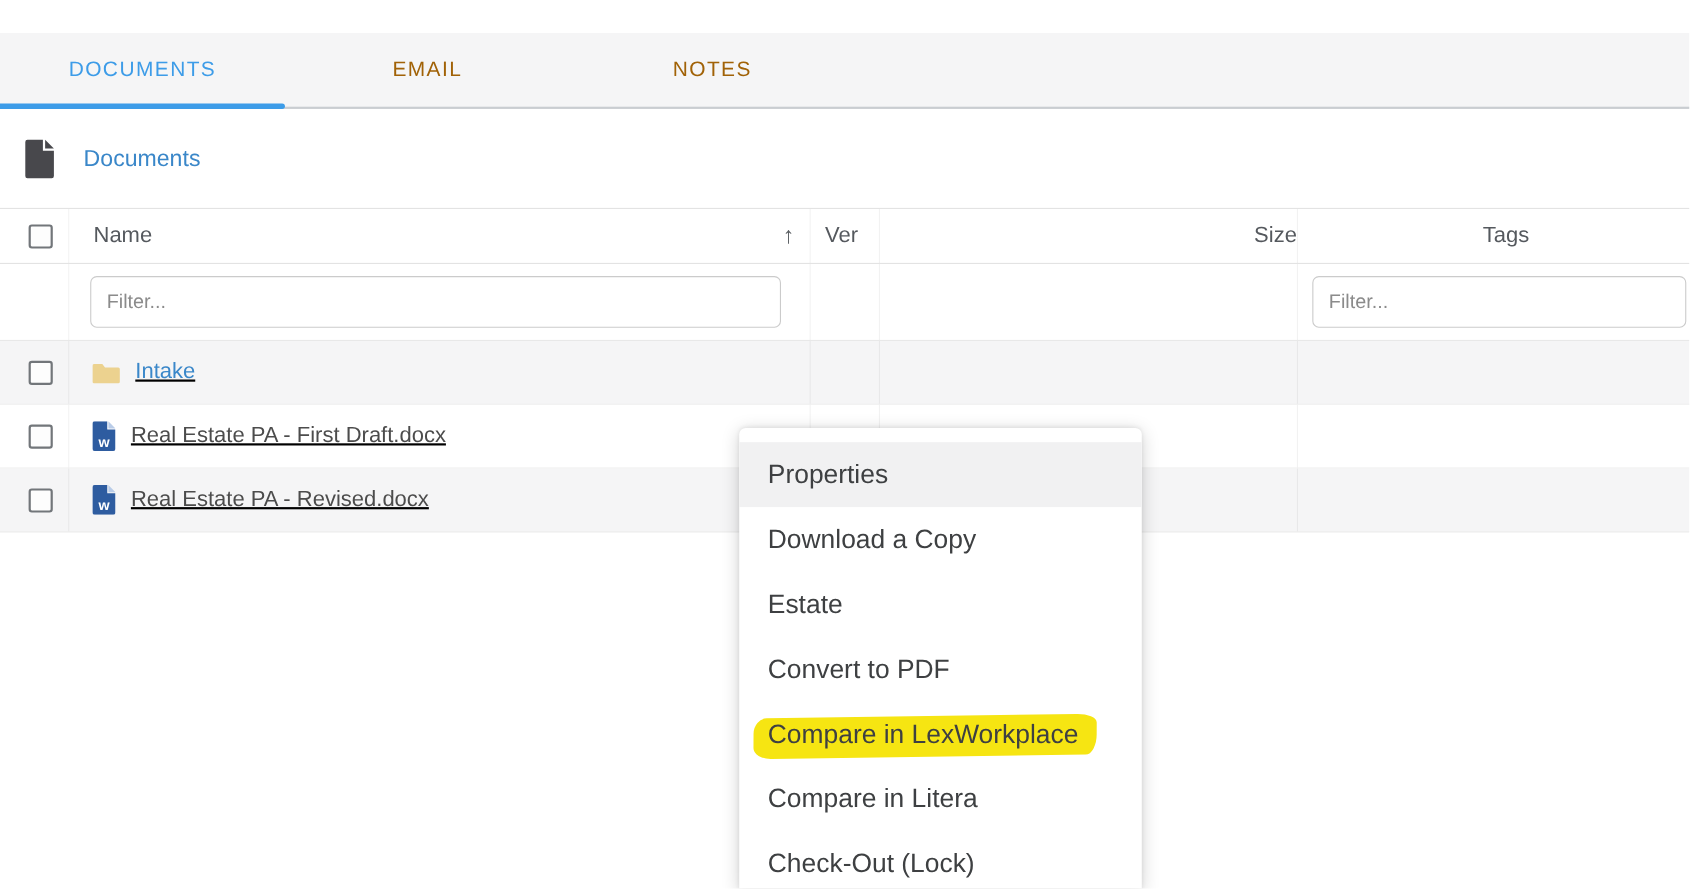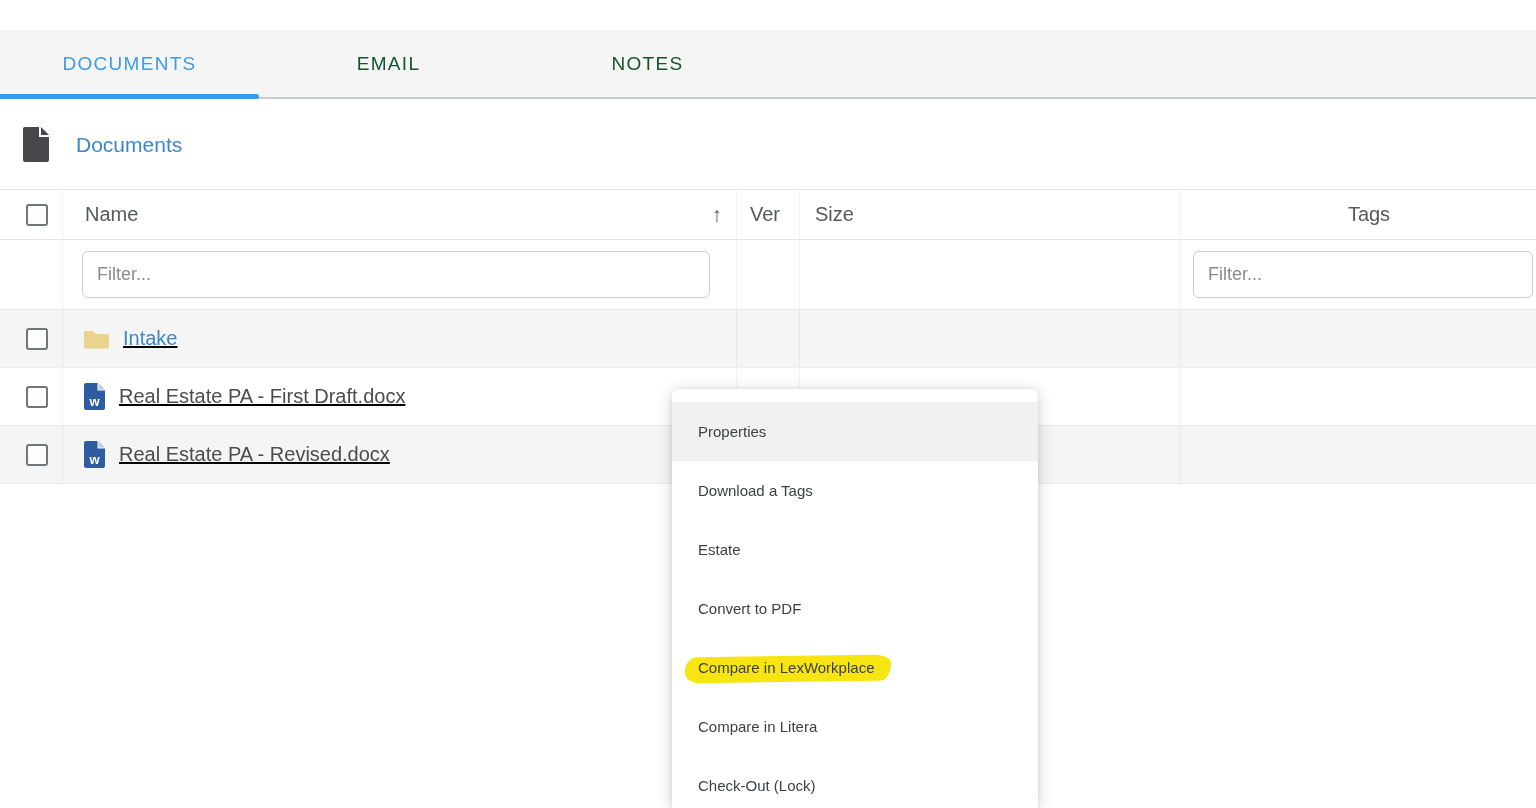--- a/index.html
+++ b/index.html
@@ -9,21 +9,21 @@
   }
 
   
   .tabbar{
     position:absolute;top:30px;left:0;width:1536px;height:69px;
     background:#f5f5f6;border-bottom:2px solid #c9cdd1;box-sizing:border-box;
     display:flex;
   }
   .tab{
     width:259px;display:flex;align-items:center;justify-content:center;
-    font-size:19px;letter-spacing:1.3px;color:#14532d;cursor:pointer;position:relative;
+    font-size:19px;letter-spacing:1.3px;color:#a16207;cursor:pointer;position:relative;
   }
   .tab.active{color:#3d9ce8;}
   .underline{
     position:absolute;left:0;bottom:-2px;width:100%;height:5px;
     background:#3d9ce8;border-radius:0 3px 3px 0;
   }
 
   
   .breadcrumb{
     position:absolute;top:99px;left:0;height:91px;display:flex;align-items:center;
@@ -38,21 +38,21 @@
   .c-check{padding-left:26px;}
 
   
   .thead{
     position:absolute;top:189px;left:0;width:1536px;height:51px;
     border-top:1px solid #e3e3e3;border-bottom:1px solid #e3e3e3;
     box-sizing:border-box;background:#fff;font-size:20px;color:#55595e;
   }
   .thead .c-name{padding-left:22px;}
   .thead .c-ver{padding-left:13px;}
-  .thead .c-size{padding-left:15px;}
+  .thead .c-size{padding-left:15px;justify-content:flex-end;}
   .thead .c-tags{padding-left:22px;}
   .sort{margin-left:auto;margin-right:14px;font-size:21px;color:#5b5f63;cursor:pointer;}
 
   
   .filters{
     position:absolute;top:240px;left:0;width:1536px;height:70px;
     background:#fff;border-bottom:1px solid #e8e8e8;box-sizing:border-box;
   }
   .filter-input{
     height:47px;border:1px solid #cbcbcb;border-radius:6px;background:#fff;
@@ -80,21 +80,21 @@
 
   
   .menu{
     position:absolute;left:672px;top:389px;width:366px;height:419px;
     background:#fff;border-radius:6px 6px 0 0;
     box-shadow:0 3px 16px rgba(0,0,0,0.18),0 0 4px rgba(0,0,0,0.08);
     padding-top:13px;box-sizing:border-box;z-index:10;overflow:hidden;
   }
   .menu-item{
     height:59px;display:flex;align-items:center;padding-left:26px;
-    font-size:15px;color:#3e4042;cursor:pointer;
+    font-size:24px;color:#3e4042;cursor:pointer;
   }
   .menu-item.hover{background:#f1f1f2;}
   .hl-wrap{position:relative;display:inline-block;}
   .marker{
     position:absolute;left:-13px;right:-17px;top:-3px;bottom:-6px;
     background:#f6e512;transform:rotate(-0.8deg) skewX(-1deg);
     border-radius:12px 18px 10px 16px / 14px 8px 18px 10px;z-index:0;
   }
   .hl-label{position:relative;z-index:1;}
 </style>
@@ -214,21 +214,21 @@
       <div class="cell last"></div>
     </div>
 
   </div>
 
   <div class="menu">
     <div class="menu-item hover">
       <span class="mi-label">Properties</span>
     </div>
     <div class="menu-item">
-      <span class="mi-label">Download a Tags</span>
+      <span class="mi-label">Download a Copy</span>
     </div>
     <div class="menu-item">
       <span class="mi-label">Estate</span>
     </div>
     <div class="menu-item">
       <span class="mi-label">Convert to PDF</span>
     </div>
     <div class="menu-item">
       <span class="hl-wrap">
         <span class="marker"></span>

